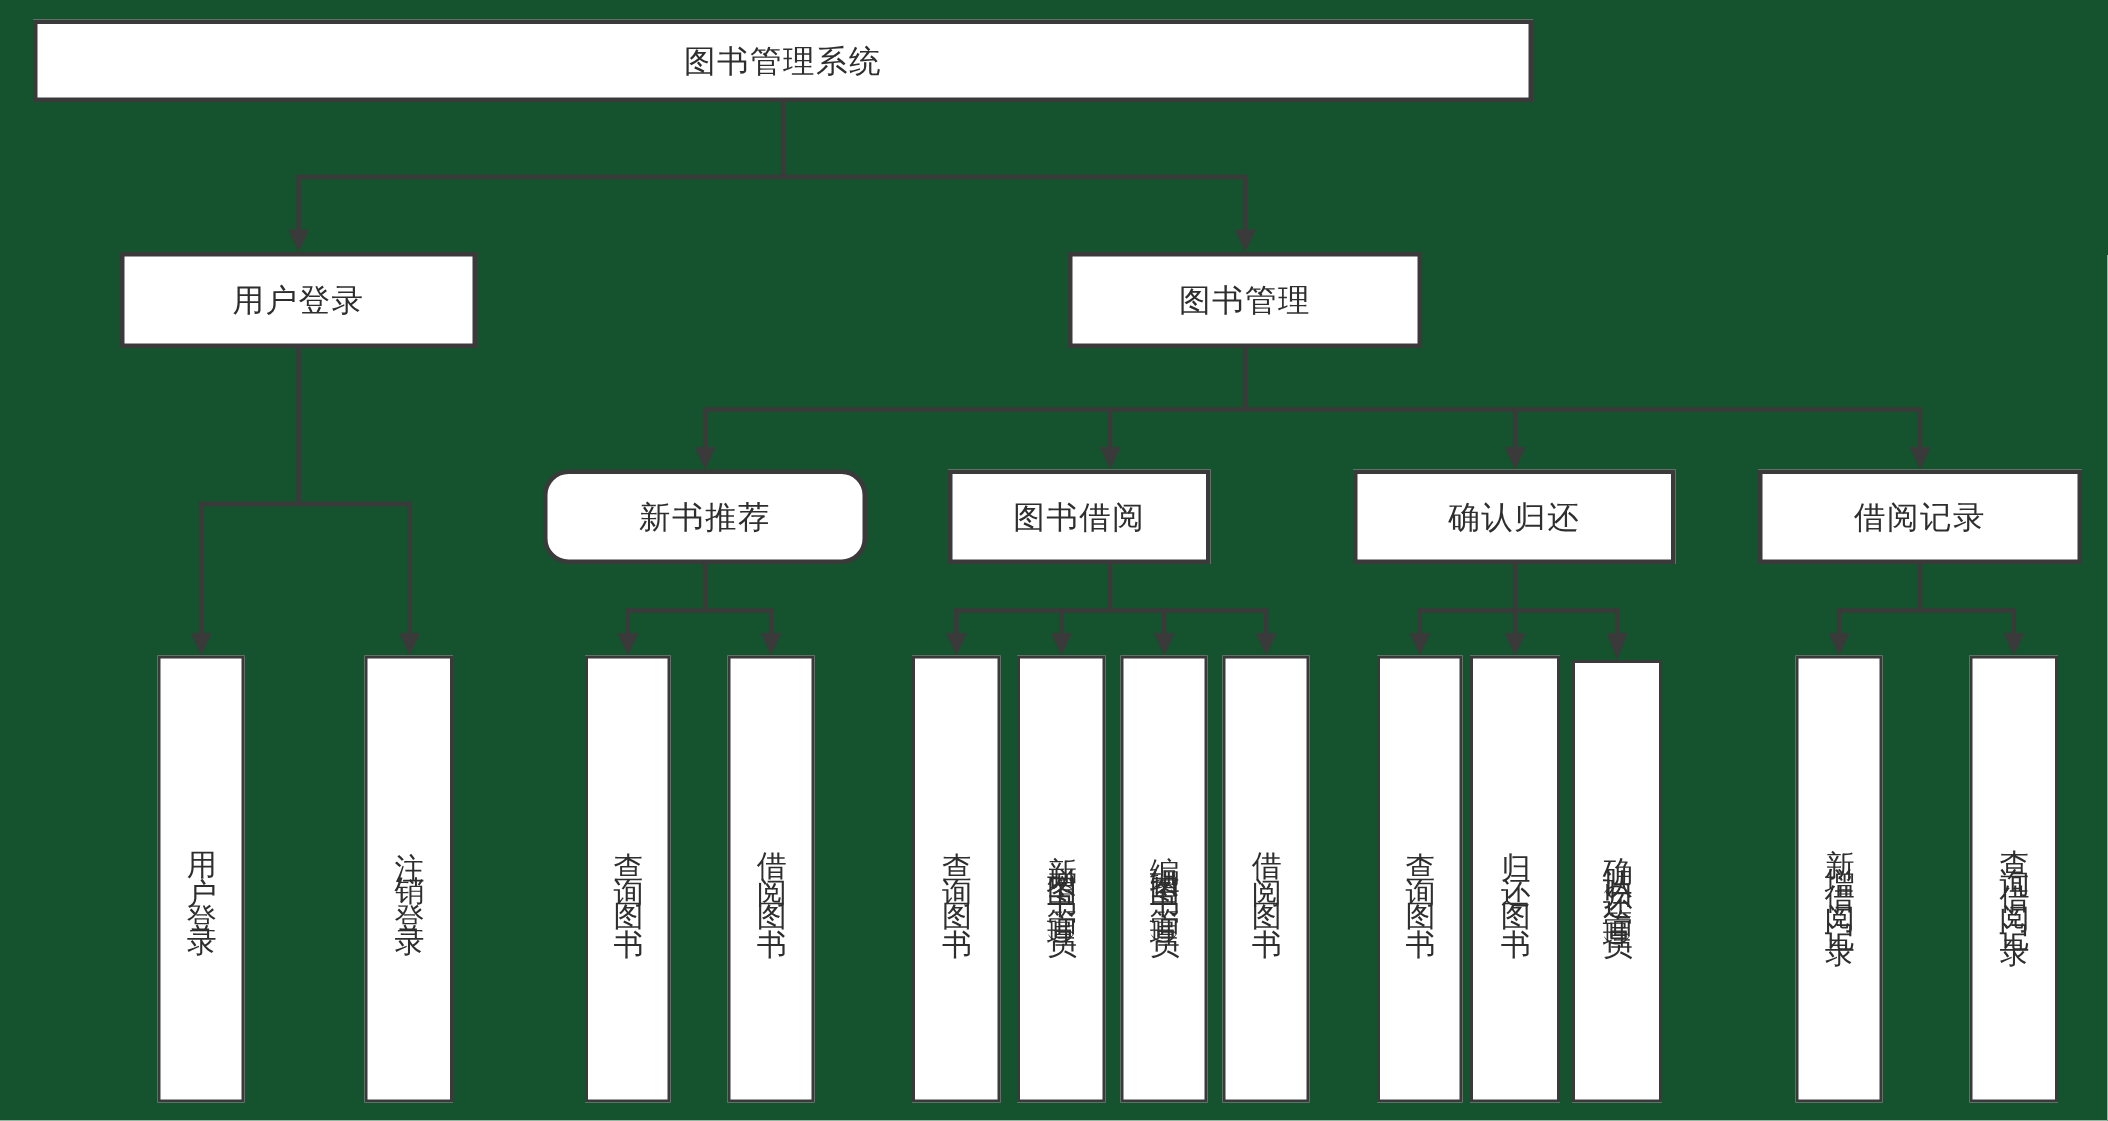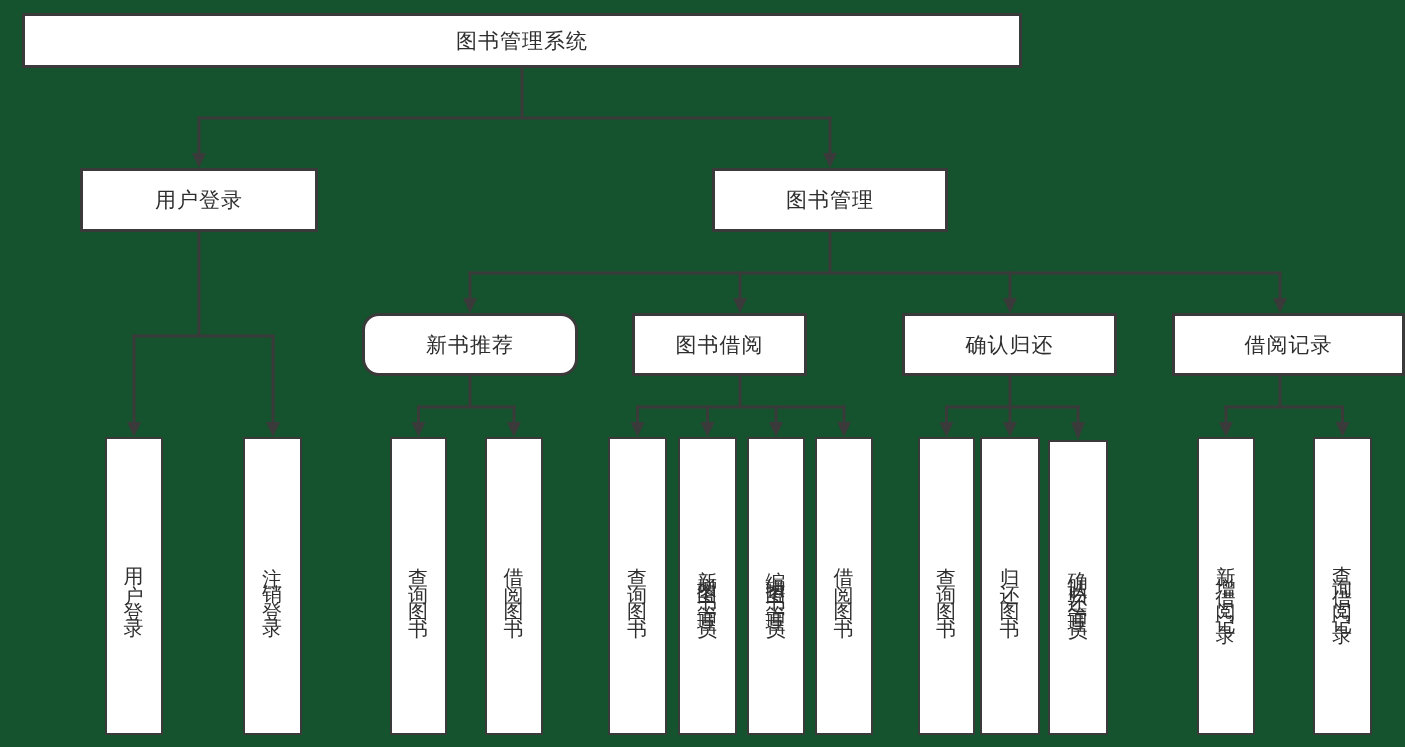--- a/index.html
+++ b/index.html
@@ -125,21 +125,21 @@
 
   <div class="box hbox" style="left:362px;top:313px;width:216px;height:63px;border-radius:17px;">
     <span>新书推荐</span>
   </div>
   <div class="box hbox" style="left:632px;top:313px;width:175px;height:63px;">
     <span>图书借阅</span>
   </div>
   <div class="box hbox" style="left:902px;top:313px;width:215px;height:63px;">
     <span>确认归还</span>
   </div>
-  <div class="box hbox" style="left:1172px;top:313px;width:233px;height:63px;">
+  <div class="box hbox" style="left:1172px;top:313px;width:216px;height:63px;">
     <span>借阅记录</span>
   </div>
 
   <div class="box vbox sp-wide" style="left:105px;top:437px;width:58px;height:298px;">
     <span>用户登录</span>
   </div>
   <div class="box vbox sp-wide" style="left:243px;top:437px;width:59px;height:298px;">
     <span>注销登录</span>
   </div>
 

